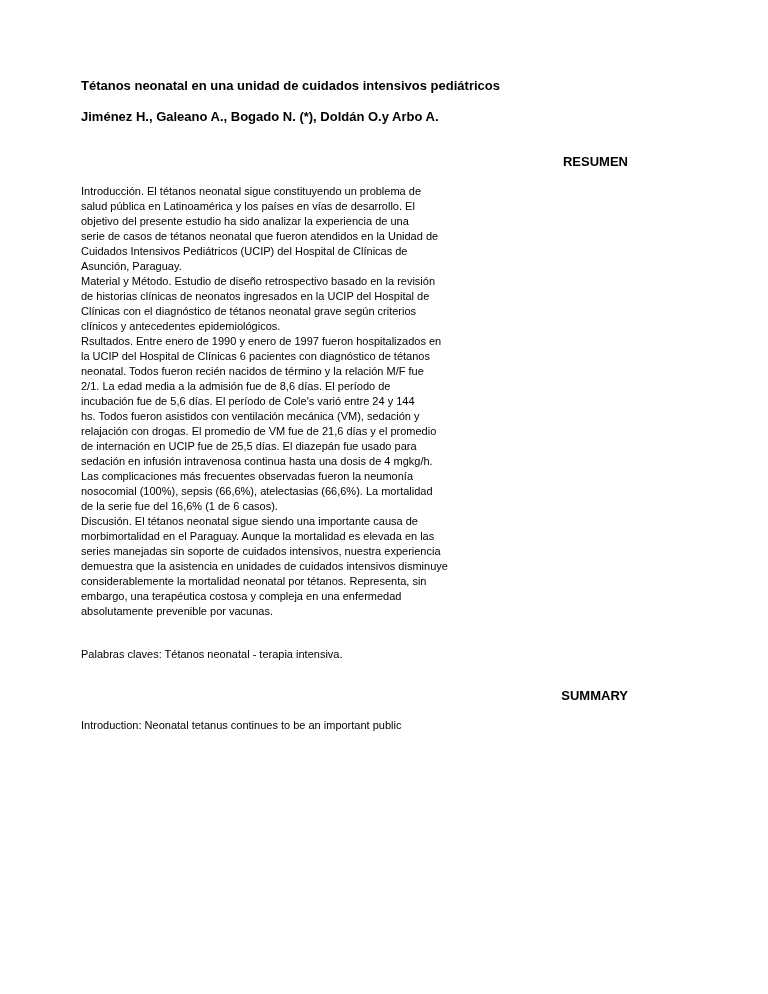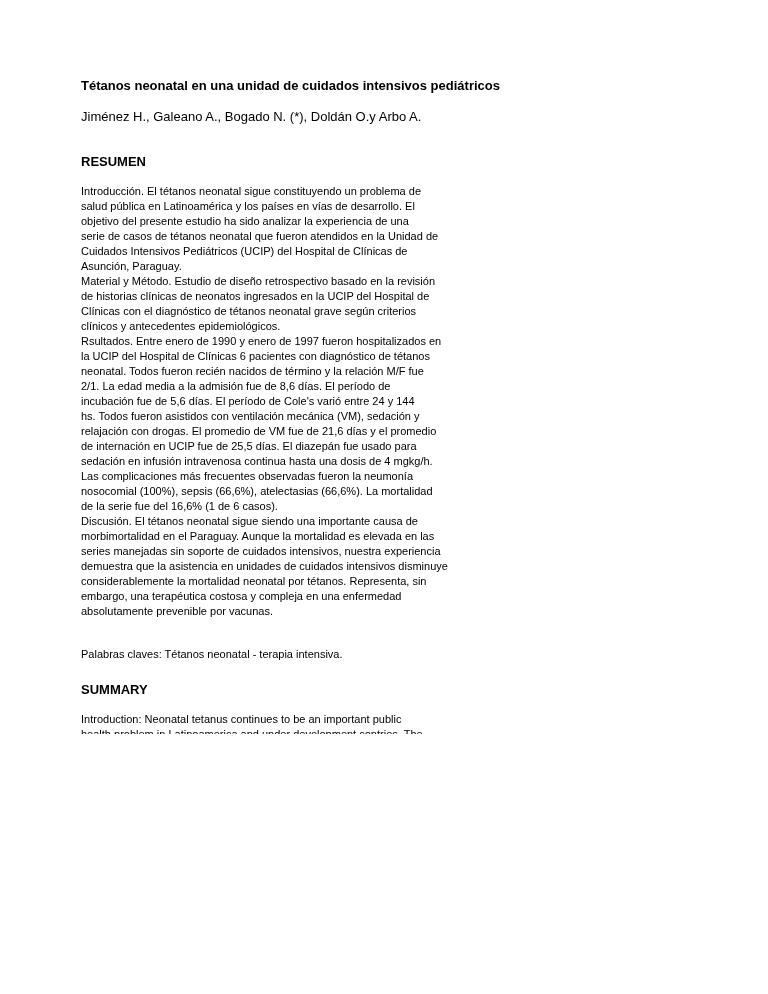--- a/index.html
+++ b/index.html
@@ -18,43 +18,44 @@
     padding: 78px 140px 0 81px;
     overflow: hidden;
   }
   .doc-title {
     font-size: 13px;
     font-weight: bold;
     line-height: 15px;
   }
   .authors {
     font-size: 13px;
-    font-weight: normal;
+    font-weight: bold;
     line-height: 15px;
     margin-top: 16px;
   }
   .section-heading {
     font-size: 13px;
     font-weight: bold;
     line-height: 15px;
     margin-top: 30px;
+    text-align: right;
   }
   .body-text {
     font-size: 11px;
     font-weight: normal;
     line-height: 15px;
     white-space: pre-line;
     margin-top: 15px;
     max-width: 560px;
   }
   .keywords {
     margin-top: 28px;
   }
   .summary-heading {
-    margin-top: 20px;
+    margin-top: 26px;
   }
 </style>
 </head>
 <body>
 
 <div class="page">
 
   <h1 class="doc-title">Tétanos neonatal en una unidad de cuidados intensivos pediátricos</h1>
 
   <p class="authors">Jiménez H., Galeano A., Bogado N. (*), Doldán O.y Arbo A.</p>

